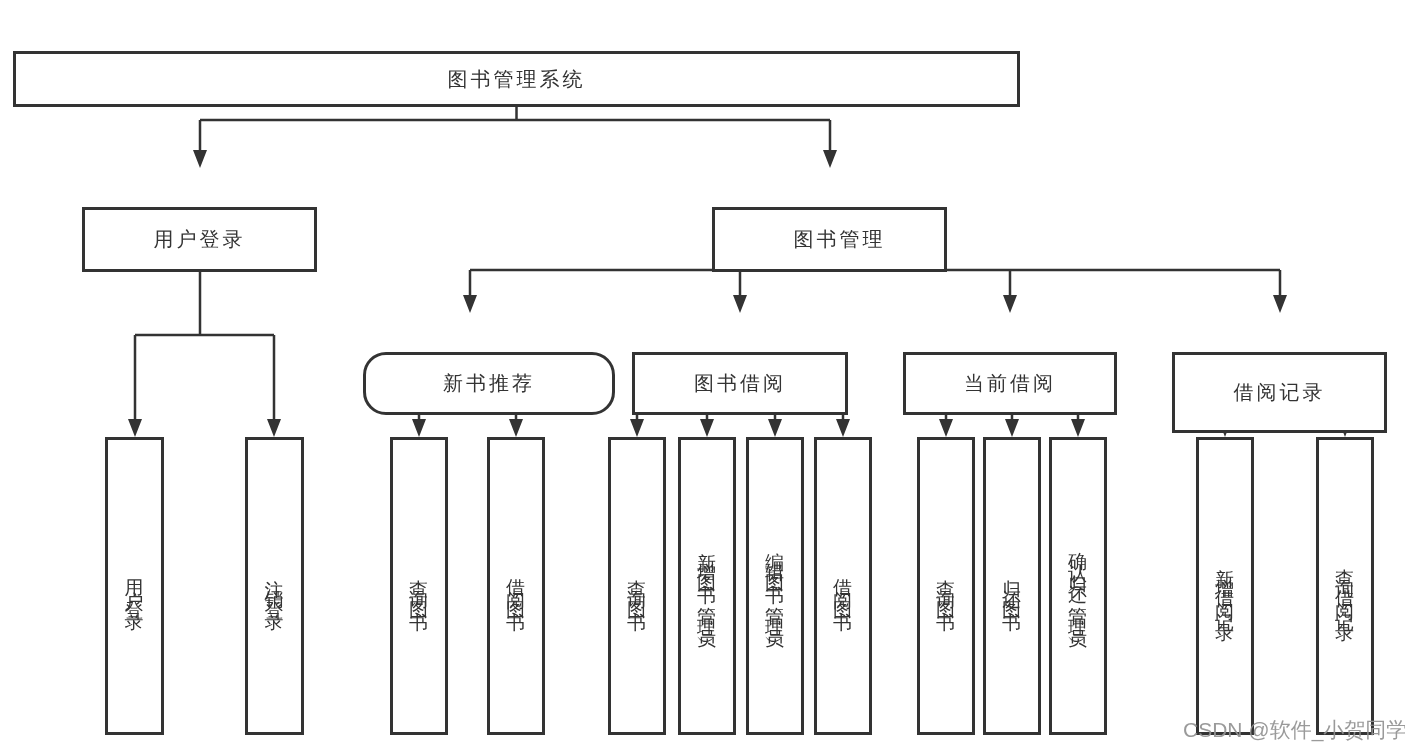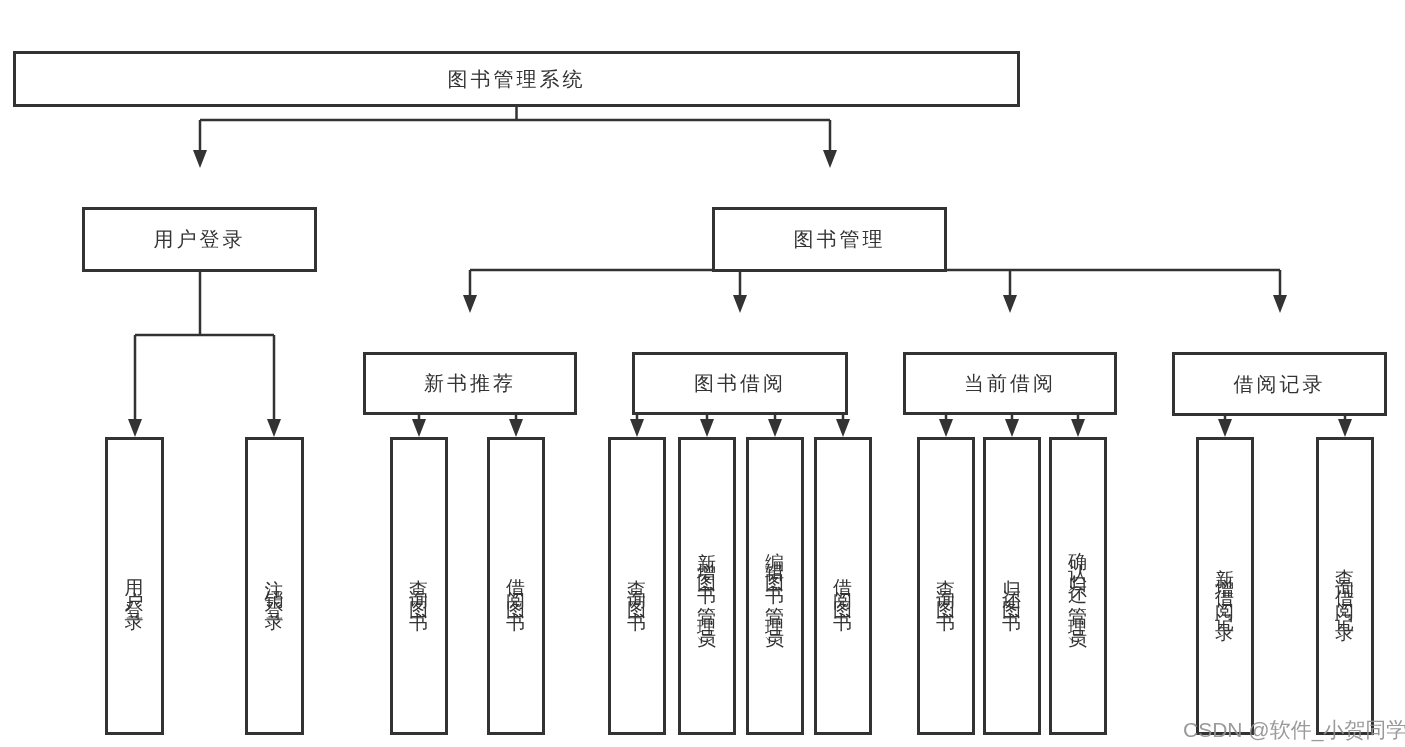--- a/index.html
+++ b/index.html
@@ -39,24 +39,24 @@
     font-size: 20px;
     letter-spacing: 3px;
     white-space: nowrap;
     margin-top: 39px;
   }
   .root {
     left: 13px; top: 12px; width: 1007px; height: 56px;
   }
   .l2-user   { left: 82px;  top: 168px; width: 235px; height: 65px; }
   .l2-book   { left: 712px; top: 168px; width: 235px; height: 65px; padding-left: 20px; }
-  .l3-newbook{ left: 363px; top: 313px; width: 214px; height: 63px; }
+  .l3-newbook{ left: 363px; top: 313px; width: 252px; height: 63px; border-radius: 23px; }
   .l3-borrow { left: 632px; top: 313px; width: 216px; height: 63px; }
   .l3-current{ left: 903px; top: 313px; width: 214px; height: 63px; }
-  .l3-records{ left: 1172px;top: 313px; width: 215px; height: 64px; }
+  .l3-records{ left: 1172px;top: 313px; width: 215px; height: 81px; }
   .leaf {
     top: 437px;
     width: 59px;
     height: 298px;
     writing-mode: vertical-rl;
     text-orientation: mixed;
     font-size: 19px;
     letter-spacing: 11px;
     line-height: 1;
   }

